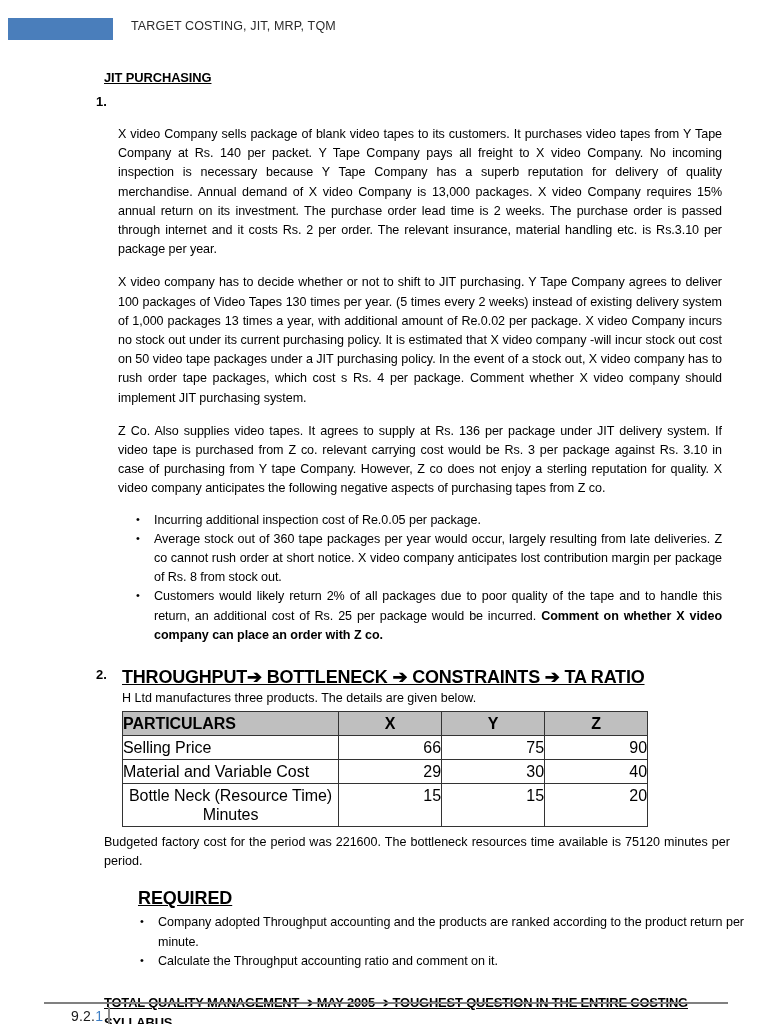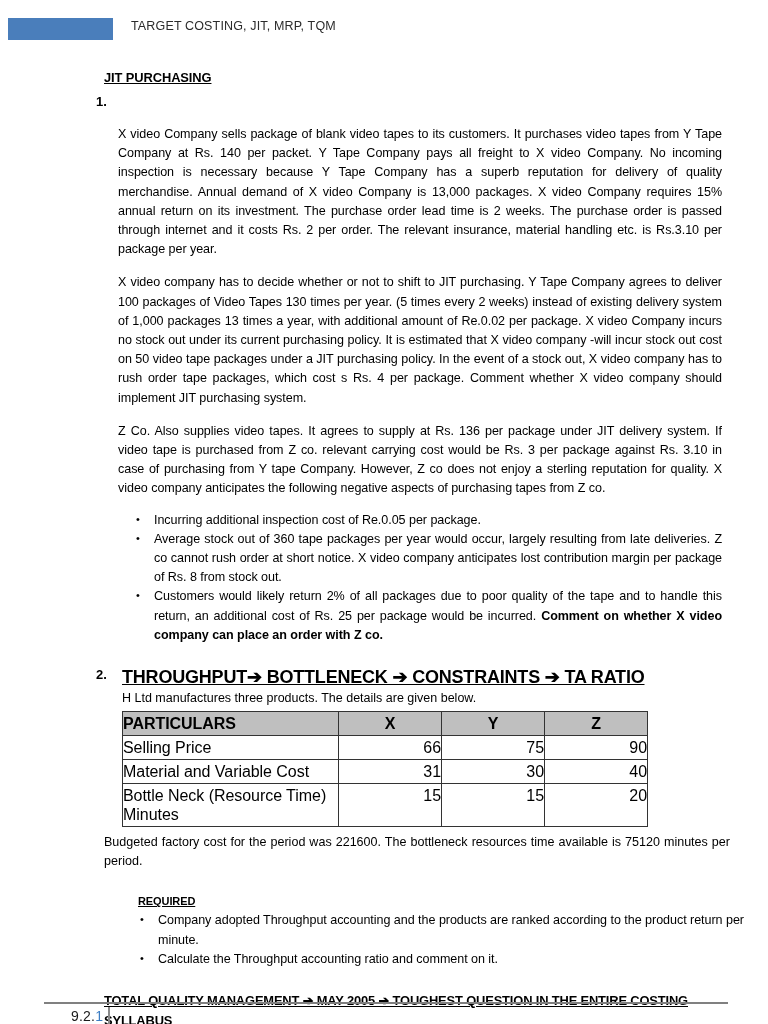--- a/index.html
+++ b/index.html
@@ -159,33 +159,33 @@
     font-weight: bold;
   }
   table.data th.c-part { text-align: left; width: 215px; }
   table.data th.c-x, table.data th.c-y, table.data th.c-z {
     text-align: center;
     width: 102px;
   }
   table.data td.lbl { text-align: left; }
   table.data td.val { text-align: right; }
   table.data tr.tall td { height: 38px; vertical-align: top; }
-  table.data td.lbl.two-line { line-height: 19px; }
+  table.data td.lbl.two-line { line-height: 19px; text-align: center; }
 
   .after-table {
     margin-top: 6px;
     font-size: 12.55px;
     line-height: 19.2px;
     text-align: justify;
     width: 626px;
   }
 
   .req-head {
-    margin-top: 24px;
-    font-size: 11px;
+    margin-top: 17px;
+    font-size: 18px;
     font-weight: bold;
     text-decoration: underline;
     letter-spacing: -0.1px;
     padding-left: 16px;
   }
 
   .final-head {
     margin-top: 22px;
     margin-left: -18px;
     width: 640px;
@@ -274,21 +274,21 @@
           </thead>
           <tbody>
             <tr>
               <td class="lbl">Selling Price</td>
               <td class="val">66</td>
               <td class="val">75</td>
               <td class="val">90</td>
             </tr>
             <tr>
               <td class="lbl">Material and Variable Cost</td>
-              <td class="val">31</td>
+              <td class="val">29</td>
               <td class="val">30</td>
               <td class="val">40</td>
             </tr>
             <tr class="tall">
               <td class="lbl two-line">Bottle Neck (Resource Time) Minutes</td>
               <td class="val">15</td>
               <td class="val">15</td>
               <td class="val">20</td>
             </tr>
           </tbody>

